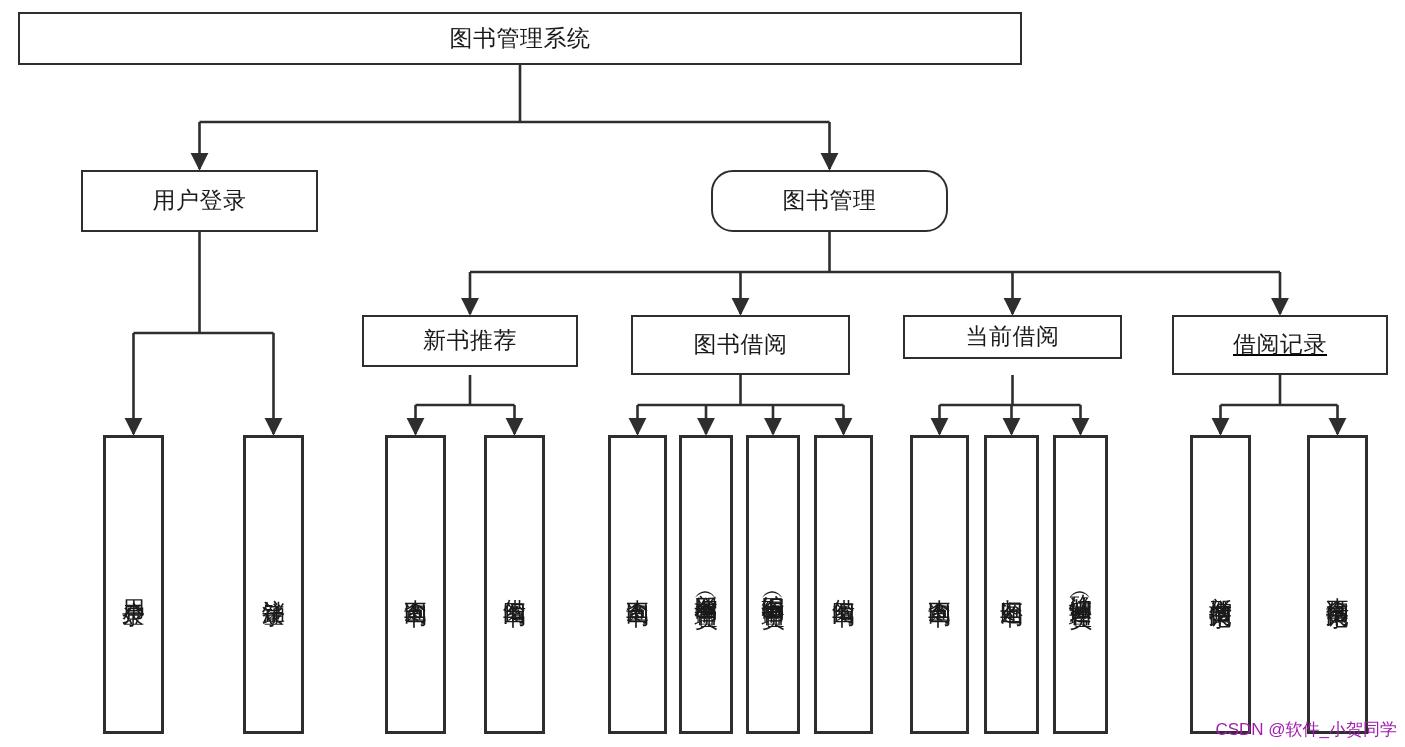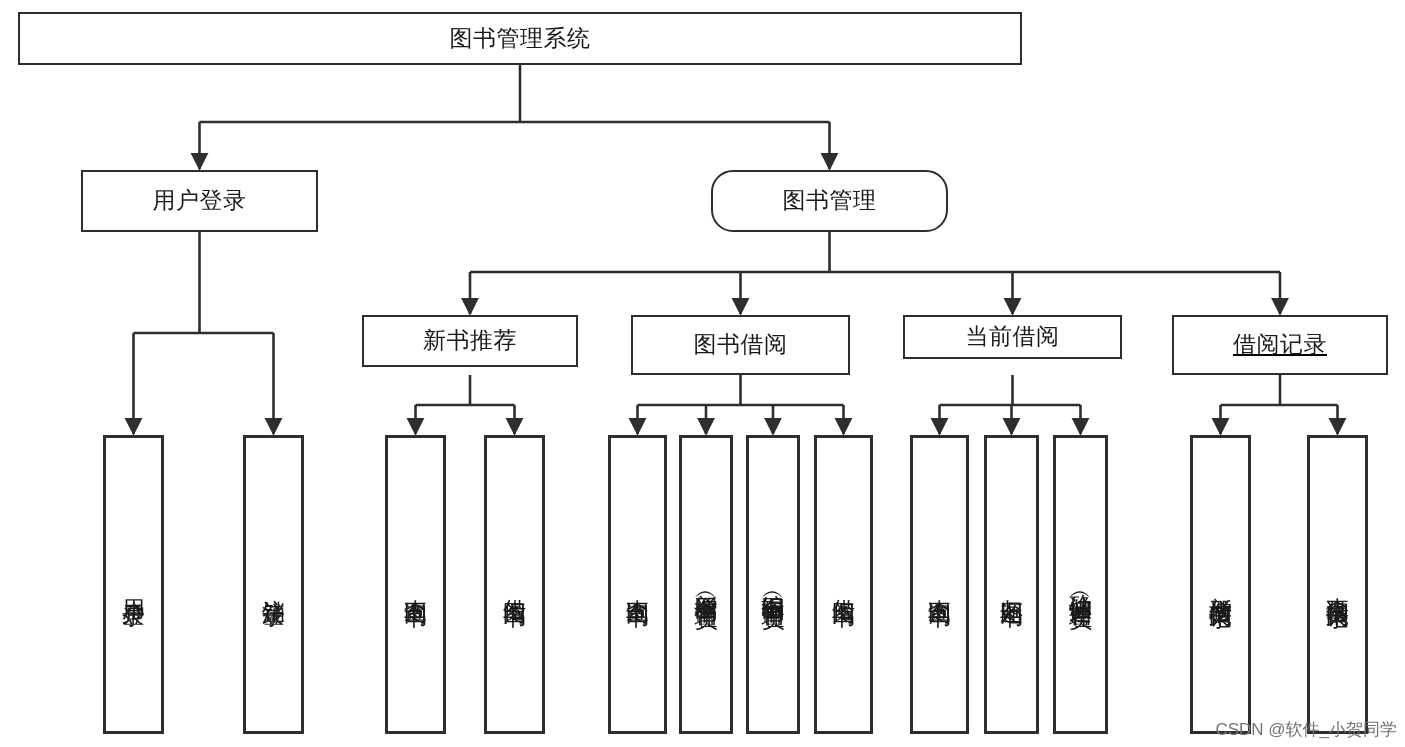--- a/index.html
+++ b/index.html
@@ -52,21 +52,21 @@
     text-orientation: upright;
     font-size: 23px;
     letter-spacing: 2px;
     line-height: 1;
   }
   .watermark {
     position: absolute;
     right: 8px;
     bottom: 6px;
     font-size: 17px;
-    color: #737373;
+    color: #a21caf;
     z-index: 5;
     white-space: nowrap;
     font-family: "Liberation Sans", "DejaVu Sans", sans-serif;
   }
 </style>
 </head>
 <body>
 
 <div id="canvas">
 

